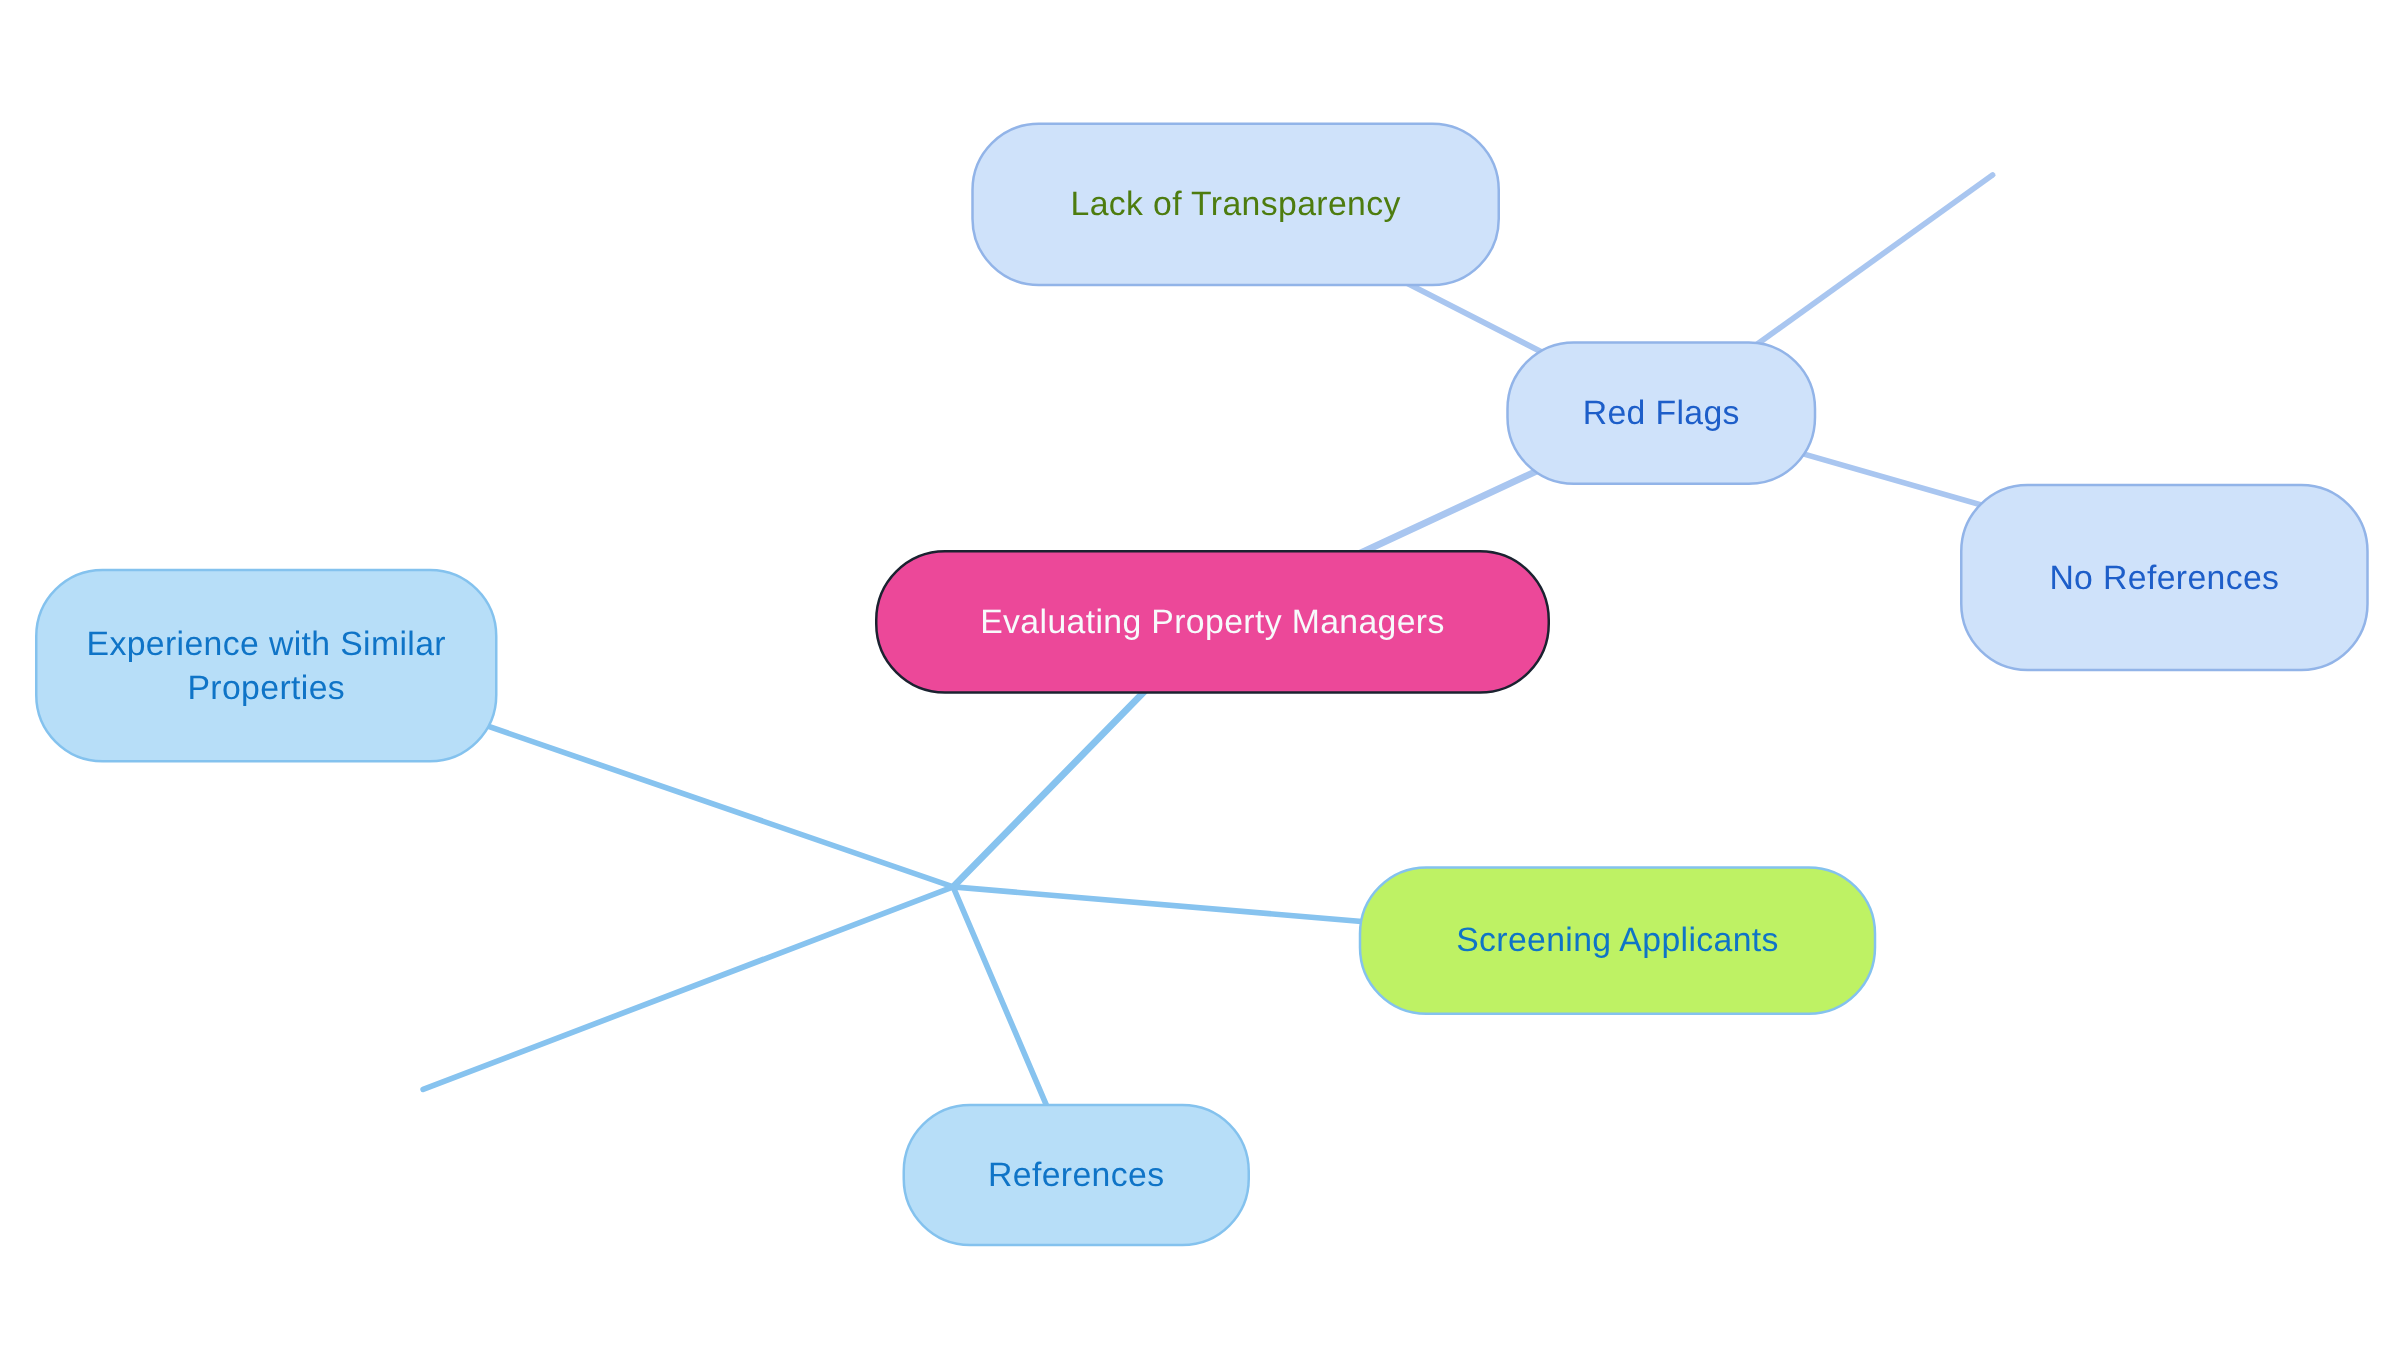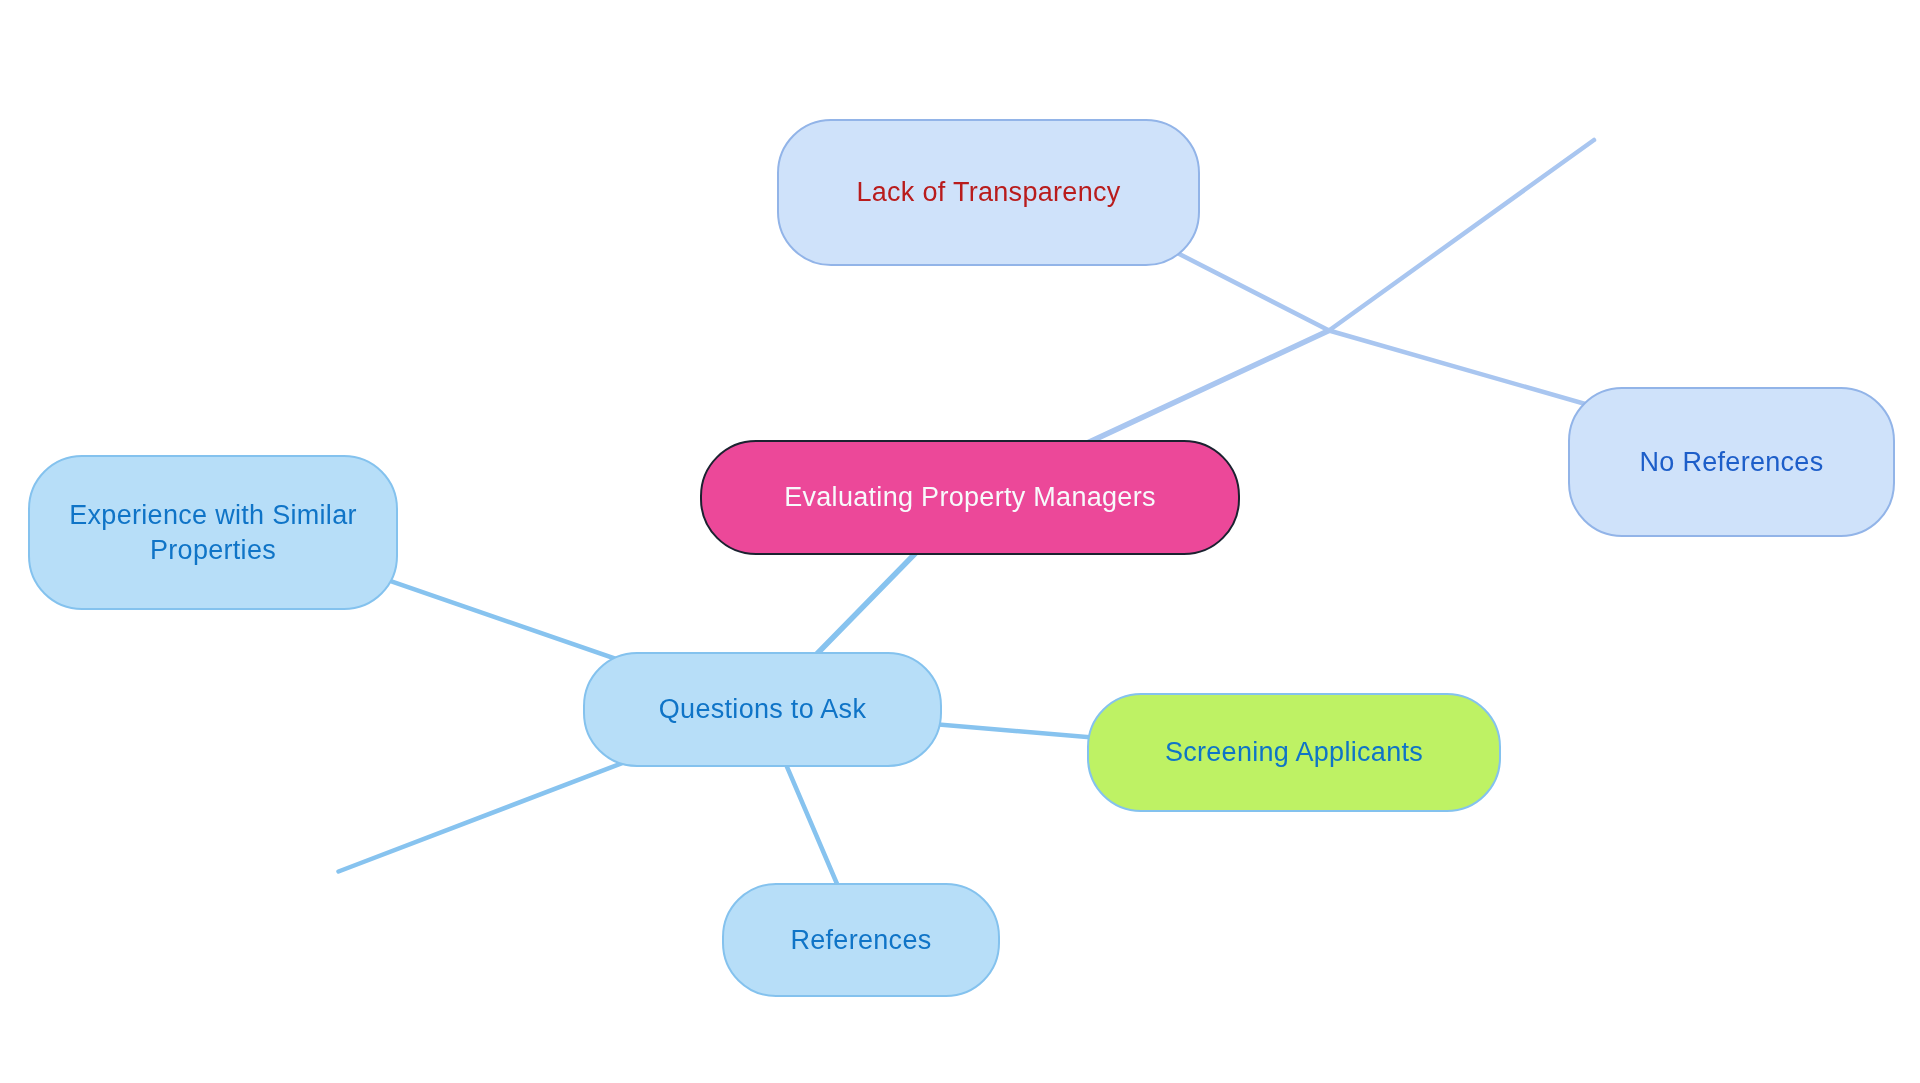--- a/index.html
+++ b/index.html
@@ -59,28 +59,28 @@
       <line x1="970" y1="497.5" x2="762.5" y2="709.5" stroke="#87c3ef" stroke-width="5.5" stroke-linecap="round"></line>
       <line x1="762.5" y1="709.5" x2="250" y2="532.5" stroke="#87c3ef" stroke-width="4.5" stroke-linecap="round"></line>
       <line x1="762.5" y1="709.5" x2="338.5" y2="871.5" stroke="#87c3ef" stroke-width="4.5" stroke-linecap="round"></line>
       <line x1="762.5" y1="709.5" x2="861" y2="940" stroke="#87c3ef" stroke-width="4.5" stroke-linecap="round"></line>
       <line x1="762.5" y1="709.5" x2="1270" y2="752.5" stroke="#87c3ef" stroke-width="4.5" stroke-linecap="round"></line>
     </svg>
   <div id="nodes">
       <div class="node" style="left: 700px; top: 440px; width: 540px; height: 115px; background: #ec4899; color: rgb(247, 250, 252); border: 2px solid rgb(27, 34, 48); border-radius: 56px;">
         <span class="node-label">Evaluating Property Managers</span>
       </div>
-      <div class="node" style="left: 777px; top: 98px; width: 423px; height: 147px; background: rgb(207, 226, 250); color: #b91c1c; border: 2px solid rgb(146, 180, 232); margin-top: 21px;">
+      <div class="node" style="left: 1205px; top: 273px; width: 248px; height: 115px; background: rgb(207, 226, 250); color: rgb(29, 94, 201); border: 2px solid rgb(146, 180, 232);">
+        <span class="node-label">Red Flags</span>
+      </div>
+      <div class="node" style="left: 777px; top: 98px; width: 423px; height: 131px; background: rgb(207, 226, 250); color: #4d7c0f; border: 2px solid rgb(146, 180, 232);">
         <span class="node-label">Lack of Transparency</span>
       </div>
       <div class="node" style="left: 1568px; top: 387px; width: 327px; height: 150px; background: rgb(207, 226, 250); color: rgb(29, 94, 201); border: 2px solid rgb(146, 180, 232);">
         <span class="node-label">No References</span>
-      </div>
-      <div class="node" style="left: 583px; top: 652px; width: 359px; height: 115px; background: rgb(183, 222, 248); color: rgb(15, 116, 199); border: 2px solid rgb(132, 194, 238);">
-        <span class="node-label">Questions to Ask</span>
       </div>
       <div class="node" style="left: 28px; top: 455px; width: 370px; height: 155px; background: rgb(183, 222, 248); color: rgb(15, 116, 199); border: 2px solid rgb(132, 194, 238);">
         <span class="node-label">Experience with Similar
 Properties</span>
       </div>
       <div class="node" style="left: 722px; top: 883px; width: 278px; height: 114px; background: rgb(183, 222, 248); color: rgb(15, 116, 199); border: 2px solid rgb(132, 194, 238);">
         <span class="node-label">References</span>
       </div>
       <div class="node" style="left: 1087px; top: 693px; width: 414px; height: 119px; background: #bef264; color: rgb(15, 116, 199); border: 2px solid rgb(132, 194, 238);">
         <span class="node-label">Screening Applicants</span>

